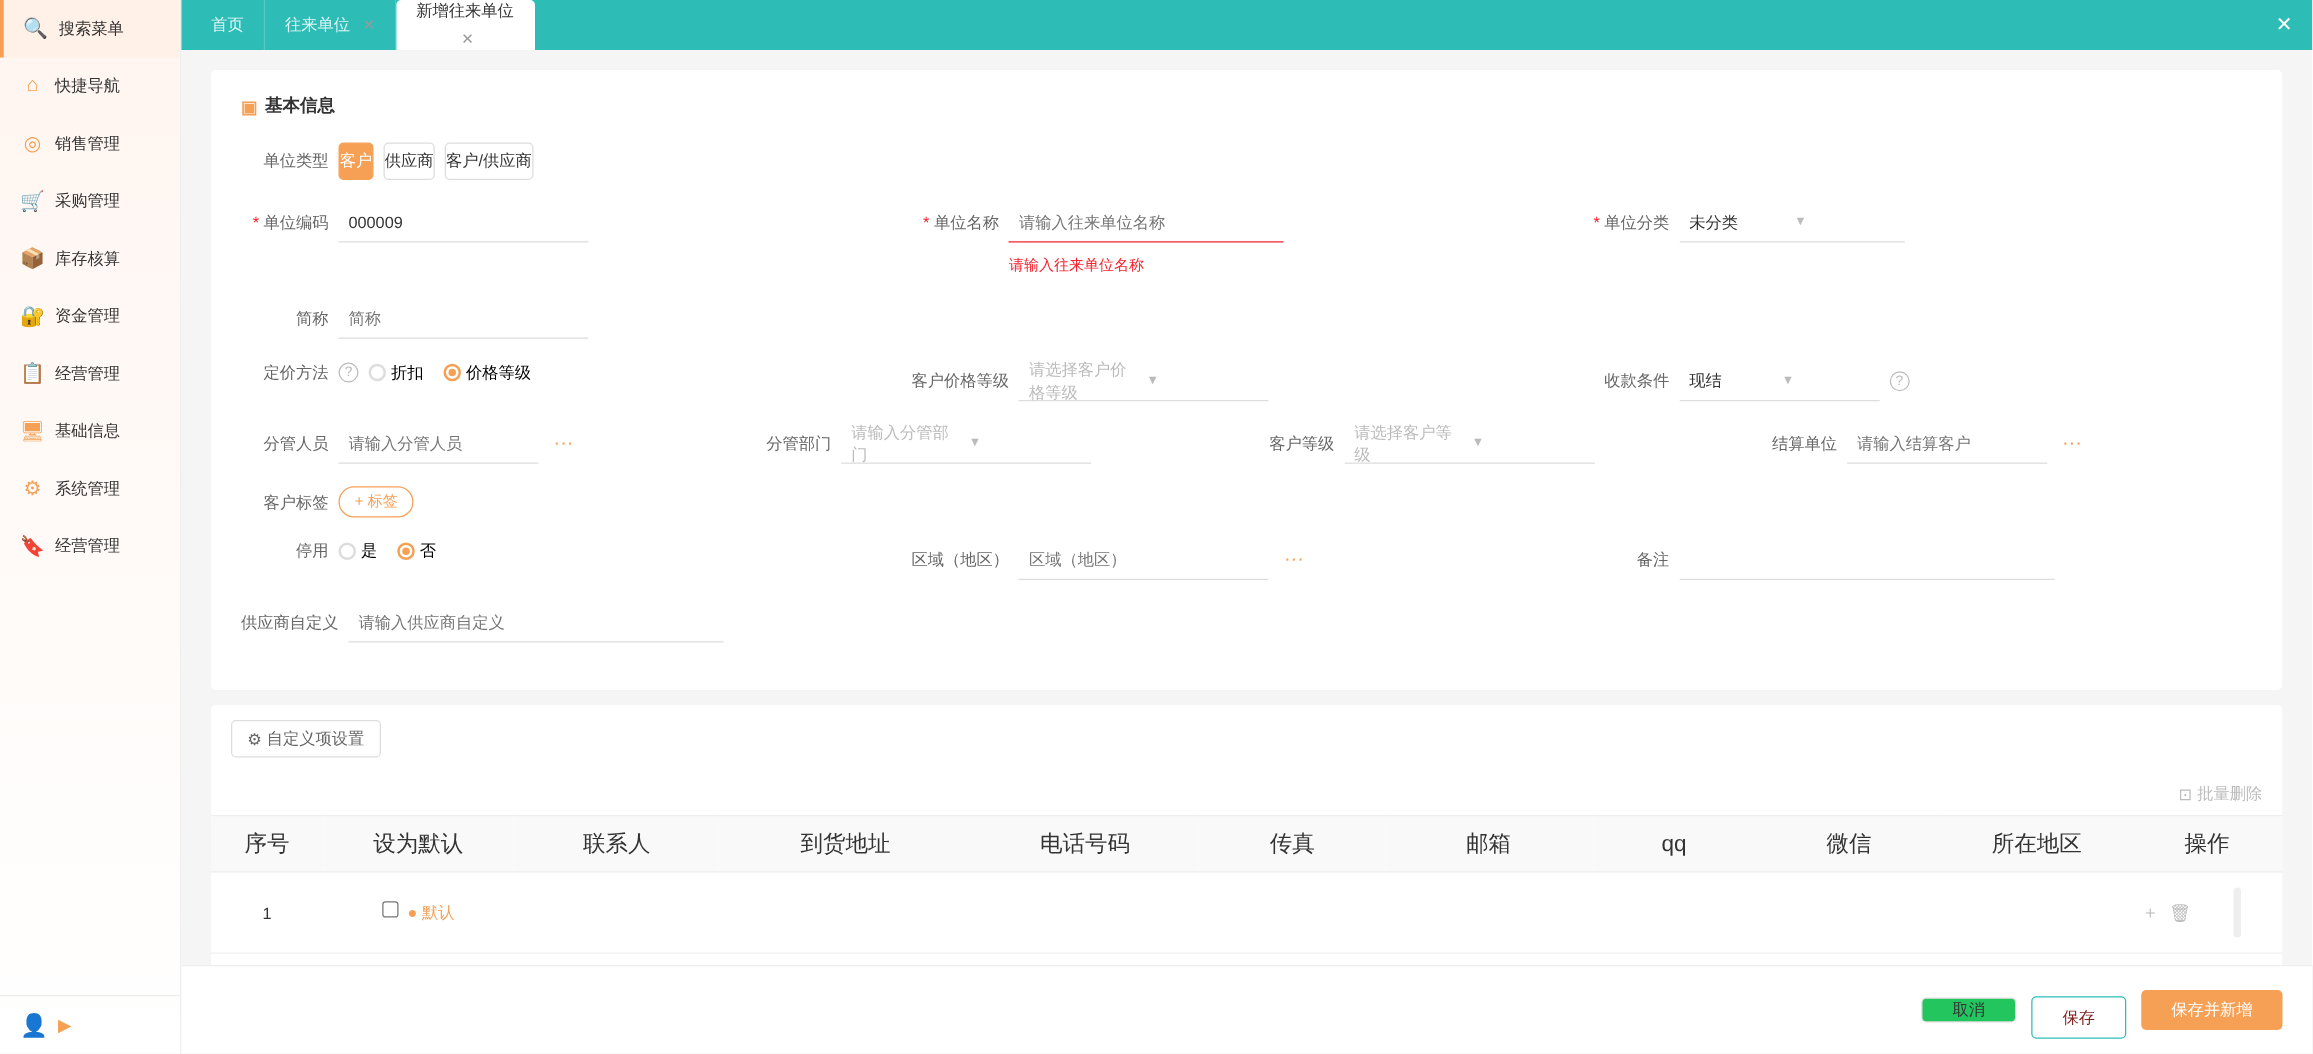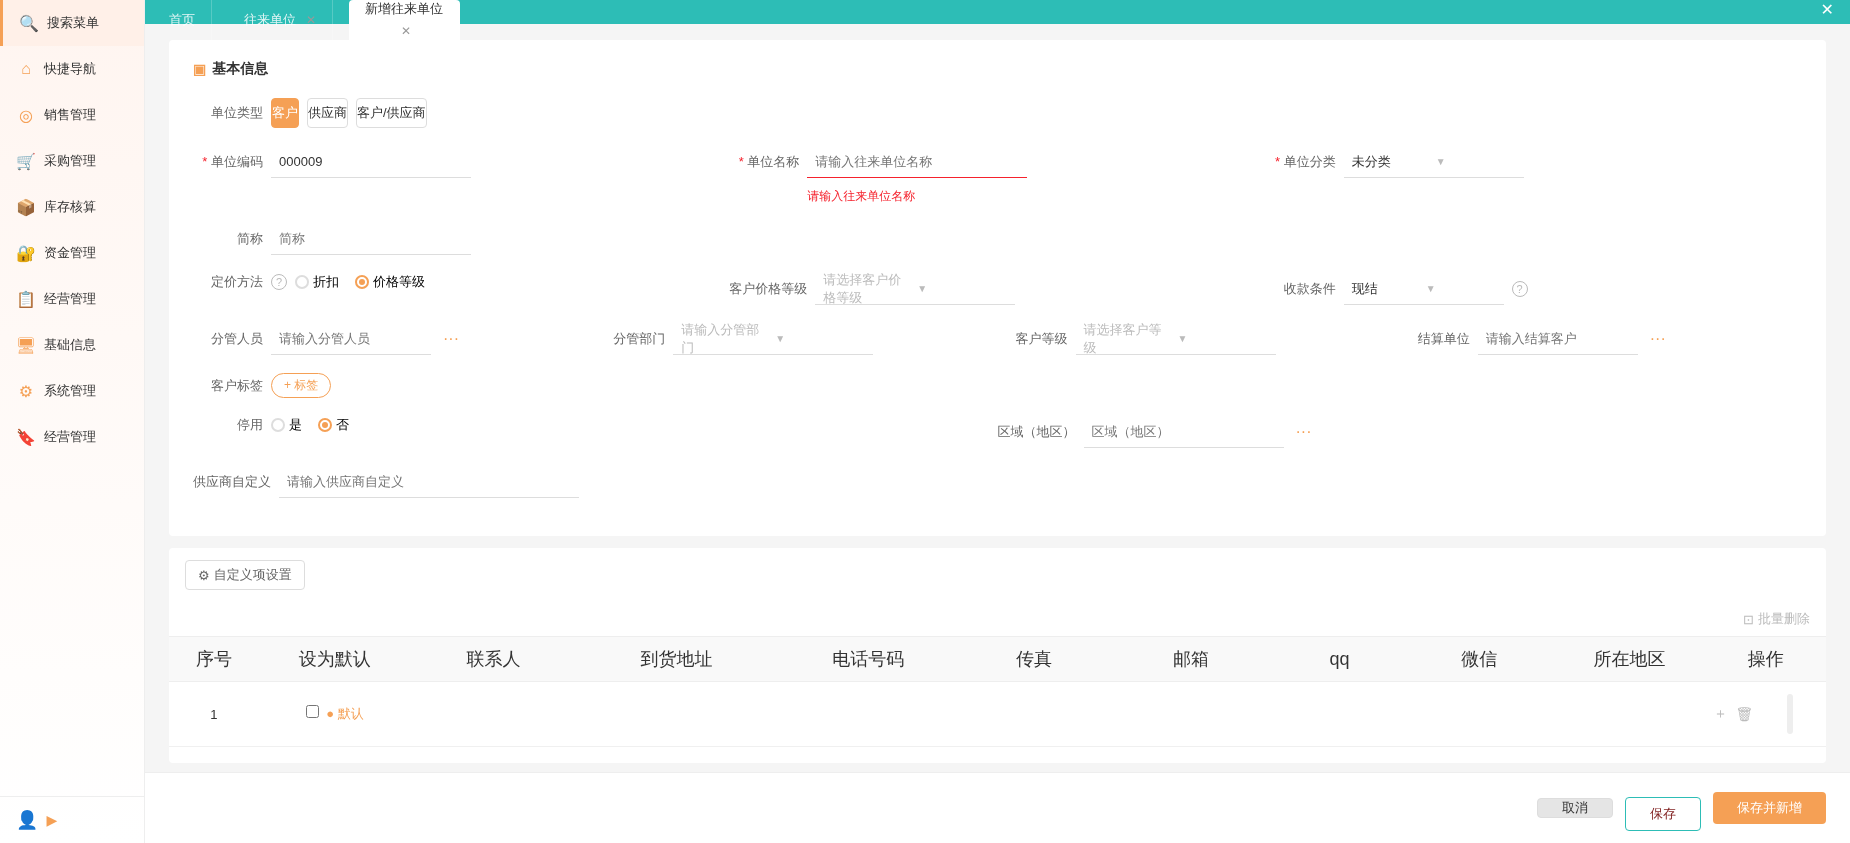--- a/index.html
+++ b/index.html
@@ -36,23 +36,24 @@
       color: #f5a055;
     }
 
     
     .main { flex: 1; display: flex; flex-direction: column; overflow: hidden; }
 
     
     .tab-bar {
       background: #2dbdb6;
       display: flex;
-      height: 24px;
+      align-items: center;
+      height: 40px;
       padding: 0 8px;
-      gap: 16px;
+      gap: 0;
       position: relative;
     }
     .tab {
       display: flex;
       align-items: center;
       gap: 6px;
       padding: 0 16px;
       height: 40px;
       cursor: pointer;
       color: rgba(255,255,255,0.85);
@@ -238,21 +239,21 @@
       border-top: 1px solid #eee;
       padding: 12px 24px;
       display: flex;
       justify-content: flex-end;
       gap: 12px;
       align-items: center;
     }
     .btn-cancel {
       padding: 0 24px;
       border: 1px solid #ddd;
-      background: #e5e5e5;
+      background: #22c55e;
       border-radius: 4px;
       cursor: pointer;
       font-size: 13px;
       color: #333;
     }
     .btn-save {
       padding: 7px 24px;
       border: 1px solid #2dbdb6;
       background: #fff;
       border-radius: 4px;
@@ -475,20 +476,24 @@
             <div class="radio-item">
               <div class="radio-circle checked"></div>
               <span>否</span>
             </div>
           </div>
         </div>
         <div class="form-field">
           <span class="form-label">区域（地区）</span>
           <input class="form-control" type="text" style="max-width: 200px;" placeholder="区域（地区）">
           <span class="more-btn">···</span>
+        </div>
+        <div class="form-field">
+          <span class="form-label">备注</span>
+          <input class="form-control" type="text" style="max-width: 300px;">
         </div>
       </div>
 
       <div class="form-row">
         <div class="form-field">
           <span class="form-label">供应商自定义</span>
           <input class="form-control" type="text" style="max-width: 300px;" placeholder="请输入供应商自定义">
         </div>
       </div>
     </div>

